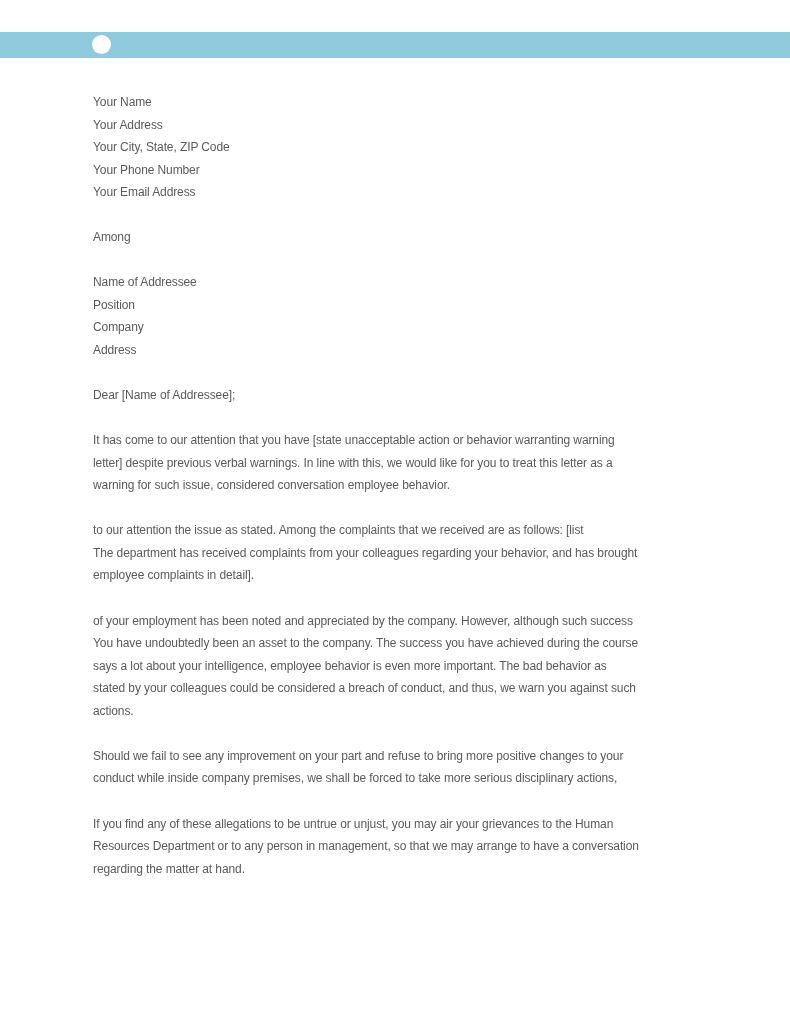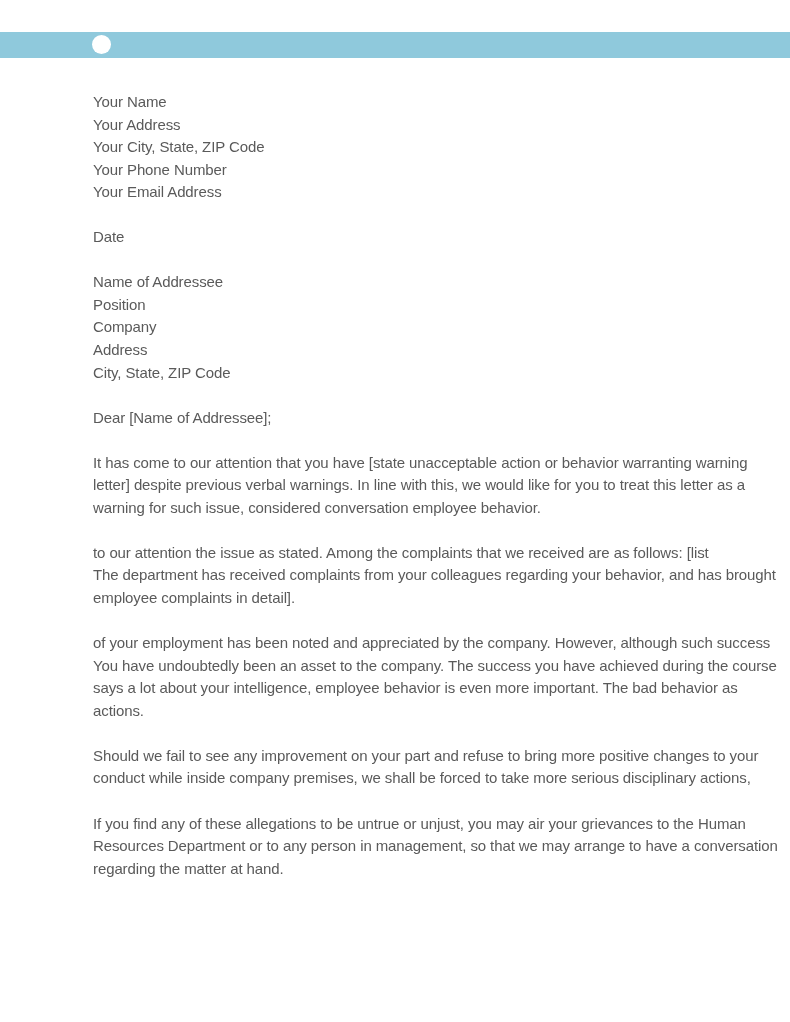--- a/index.html
+++ b/index.html
@@ -1,48 +1,47 @@
 <!DOCTYPE html>
 <html><head>
   <meta charset="utf-8">
   <style>
     html, body { margin: 0; padding: 0; background: #ffffff; }
     body { width: 790px; height: 1022px; position: relative; overflow: hidden;
            font-family: "Liberation Sans", "DejaVu Sans", sans-serif; }
     .header-bar { position: absolute; left: 0; top: 32px; width: 790px; height: 26px; background: #8fc9dc; }
     .header-dot { position: absolute; left: 92px; top: 3px; width: 19px; height: 19px; border-radius: 50%; background: #ffffff; }
     .content { position: absolute; left: 93px; top: 91px; width: 620px; color: #5a5a5a;
-               font-size: 15px; line-height: 22.55px; letter-spacing: -0.1px; }
+               font-size: 12px; line-height: 22.55px; letter-spacing: -0.1px; }
     .line { white-space: nowrap; height: 22.55px; }
     .gap { height: 22.55px; }
   </style>
 </head>
 <body>
 
 <div class="header-bar">
   <div class="header-dot"></div>
 </div>
 
 <div class="content">
   <div>
     <div class="line">Your Name</div>
     <div class="line">Your Address</div>
     <div class="line">Your City, State, ZIP Code</div>
     <div class="line">Your Phone Number</div>
     <div class="line">Your Email Address</div>
   </div>
   <div class="gap"></div>
-  <div class="line">Date</div>
+  <div class="line">Among</div>
   <div class="gap"></div>
   <div>
     <div class="line">Name of Addressee</div>
     <div class="line">Position</div>
     <div class="line">Company</div>
     <div class="line">Address</div>
-    <div class="line">City, State, ZIP Code</div>
   </div>
   <div class="gap"></div>
   <div class="line">Dear [Name of Addressee];</div>
   <div class="gap"></div>
 
   <div>
     <div class="line">It has come to our attention that you have [state unacceptable action or behavior warranting warning</div>
     <div class="line">letter] despite previous verbal warnings. In line with this, we would like for you to treat this letter as a</div>
     <div class="line">warning for such issue, considered conversation employee behavior.</div>
   </div>
@@ -52,20 +51,21 @@
     <div class="line">to our attention the issue as stated. Among the complaints that we received are as follows: [list</div>
     <div class="line">The department has received complaints from your colleagues regarding your behavior, and has brought</div>
     <div class="line">employee complaints in detail].</div>
   </div>
   <div class="gap"></div>
 
   <div>
     <div class="line">of your employment has been noted and appreciated by the company. However, although such success</div>
     <div class="line">You have undoubtedly been an asset to the company. The success you have achieved during the course</div>
     <div class="line">says a lot about your intelligence, employee behavior is even more important. The bad behavior as</div>
+    <div class="line">stated by your colleagues could be considered a breach of conduct, and thus, we warn you against such</div>
     <div class="line">actions.</div>
   </div>
   <div class="gap"></div>
 
   <div>
     <div class="line">Should we fail to see any improvement on your part and refuse to bring more positive changes to your</div>
     <div class="line">conduct while inside company premises, we shall be forced to take more serious disciplinary actions,</div>
   </div>
   <div class="gap"></div>
 

